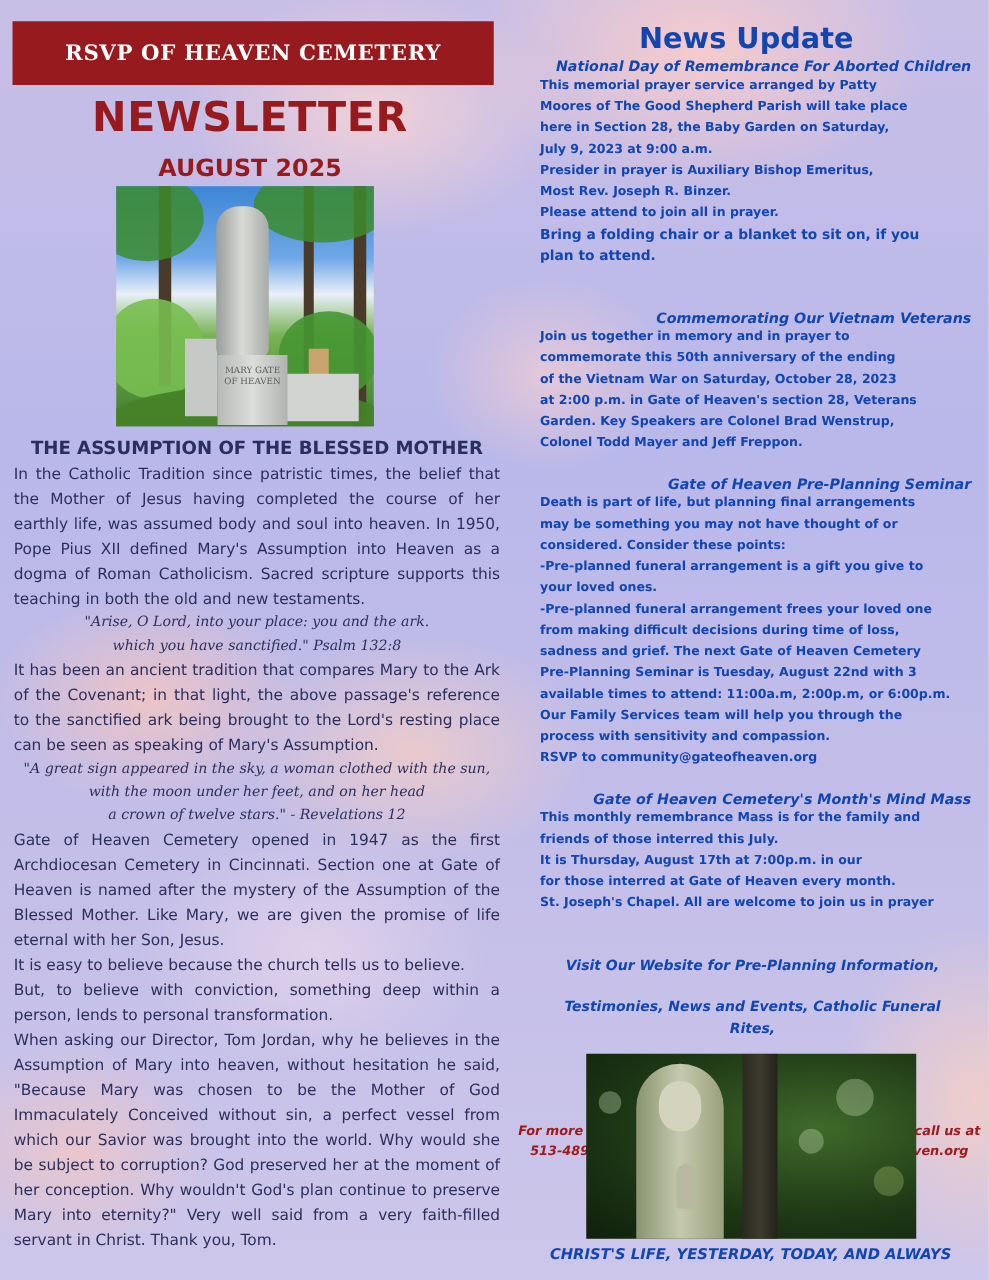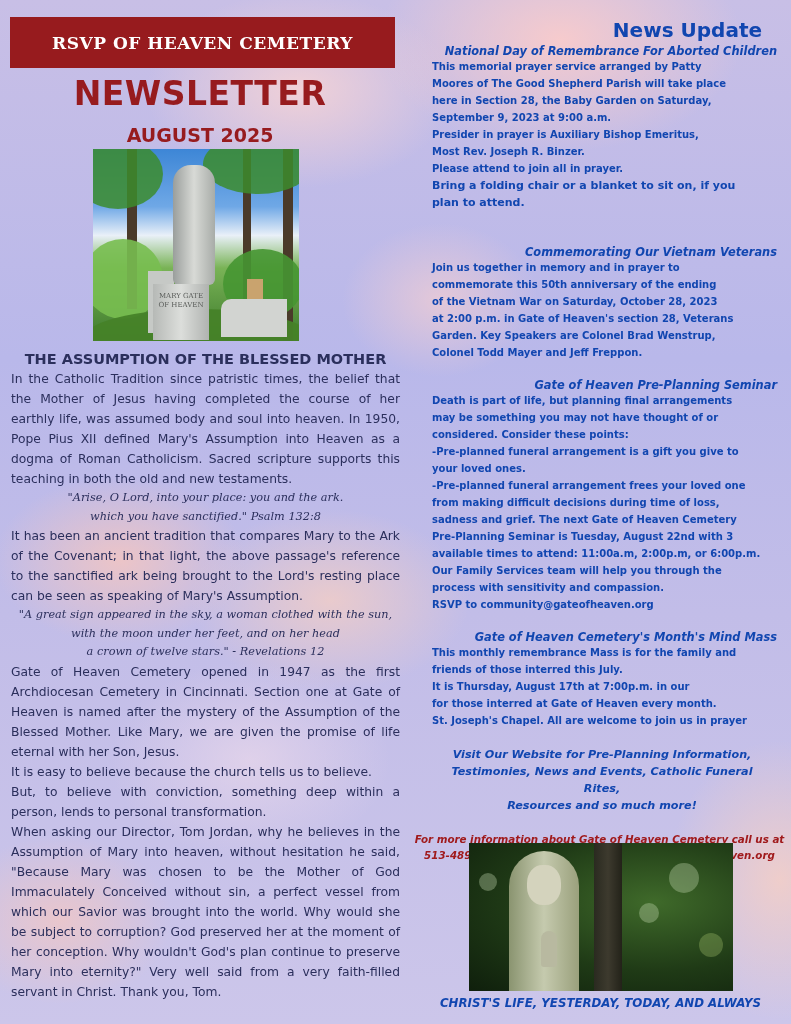--- a/index.html
+++ b/index.html
@@ -40,21 +40,21 @@
       background: linear-gradient(180deg, #3d86d6 0%, #6fa8e6 30%, #e9f0f8 45%, #79b356 62%, #3d7a2c 100%);
     }
     .photo1 .tree { position: absolute; background: #4a3a2a; }
     .photo1 .foliage { position: absolute; border-radius: 50%; background: rgba(60,140,45,0.85); }
     .photo1 .statue {
       position: absolute; left: 80px; top: 16px; width: 42px; height: 120px;
       background: linear-gradient(90deg, #9a9e9c, #d8dad6, #a8aca8);
       border-radius: 18px 18px 6px 6px;
     }
     .photo1 .pedestal {
-      position: absolute; left: 60px; top: 135px; width: 56px; height: 56px;
+      position: absolute; left: 81px; top: 135px; width: 56px; height: 56px;
       background: linear-gradient(90deg, #b6b9b6, #dcdedb, #b0b3b0);
       color: #5a5d5a; font-family: "DejaVu Serif", serif; font-size: 7px;
       text-align: center; padding-top: 8px; box-sizing: border-box; line-height: 9px;
     }
     .photo1 .slab-left {
       position: absolute; left: 55px; top: 122px; width: 26px; height: 62px;
       background: #c6c9c6;
     }
     .photo1 .slab-right {
       position: absolute; left: 128px; top: 150px; width: 66px; height: 38px;
@@ -80,32 +80,32 @@
       font-family: "DejaVu Serif", "Liberation Serif", serif; font-style: italic;
       font-size: 11.3px; line-height: 18.5px; text-align: center; margin: 0;
       color: #2b2f5c;
     }
 
     .right-col {
       position: absolute; left: 432px; top: 18px; width: 355px;
       color: #1146b0; font-family: "DejaVu Sans", sans-serif; font-weight: bold;
     }
     .news-title {
-      text-align: right; font-size: 20px; margin-bottom: 2px; width: 330px;
+      text-align: center; font-size: 23px; margin-bottom: 2px; width: 330px;
     }
     .r-sub {
       font-style: italic; font-size: 11.4px; text-align: right; margin: 0;
       width: 345px;
     }
     .r-text {
       font-size: 10px; line-height: 17px; margin: 0;
     }
     .r-small { font-size: 11px; line-height: 17px; margin: 0; }
     .r-italic-center {
-      font-style: italic; font-size: 11.2px; line-height: 17px; text-align: center; margin: 0;
+      font-style: italic; font-size: 11.2px; line-height: 17px; text-align: center; margin: 16px;
     }
     .r-red {
       color: #a01a1c; font-style: italic; font-size: 10.3px; line-height: 16px;
       text-align: center; margin: 0;
     }
     .gap { height: 17px; }
     .photo2 {
       position: absolute; left: 469px; top: 843px; width: 264px; height: 148px;
       overflow: hidden;
       background: radial-gradient(ellipse at 70% 40%, #3f6a2a 0%, #1f3a16 55%, #0f1f0c 100%);
@@ -175,21 +175,21 @@
 </div>
 
 <div class="right-col">
   <div class="news-title">News Update</div>
 
   <div>
     <p class="r-sub">National Day of Remembrance For Aborted Children</p>
     <p class="r-text">This memorial prayer service arranged by Patty</p>
     <p class="r-text">Moores of The Good Shepherd Parish will take place</p>
     <p class="r-text">here in Section 28, the Baby Garden on Saturday,</p>
-    <p class="r-text">September 9, 2023 at 9:00 a.m.</p>
+    <p class="r-text">July 9, 2023 at 9:00 a.m.</p>
     <p class="r-text">Presider in prayer is Auxiliary Bishop Emeritus,</p>
     <p class="r-text">Most Rev. Joseph R. Binzer.</p>
     <p class="r-text">Please attend to join all in prayer.</p>
     <p class="r-small">Bring a folding chair or a blanket to sit on, if you</p>
     <p class="r-small">plan to attend.</p>
   </div>
 
   <div class="gap"></div>
   <div class="gap"></div>
 

